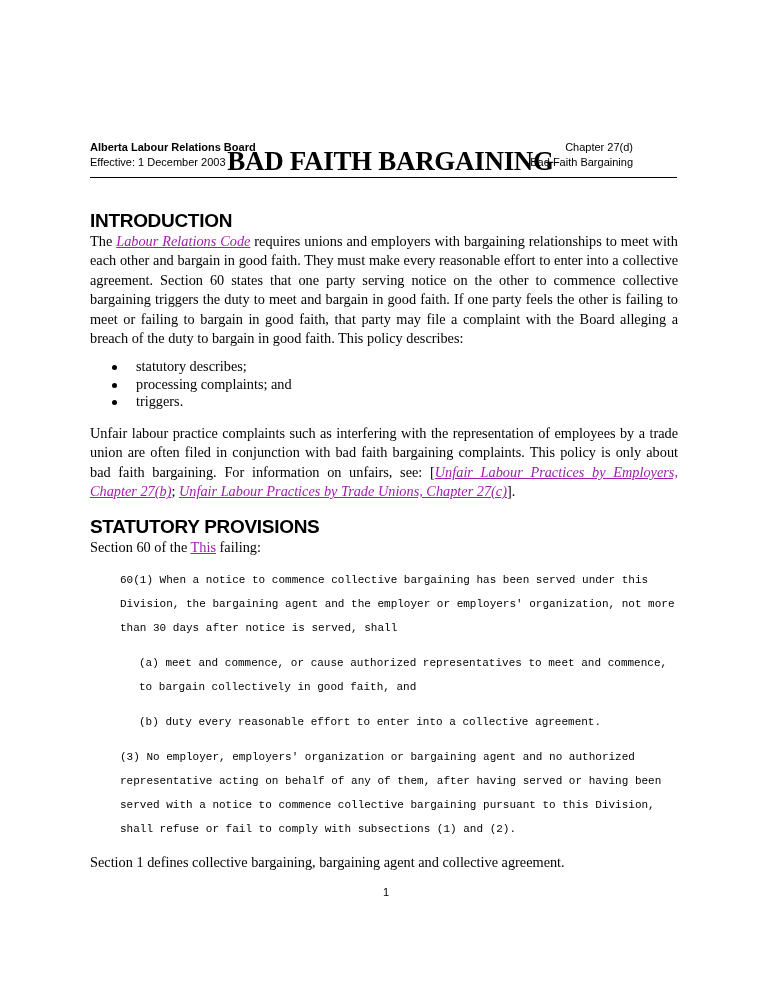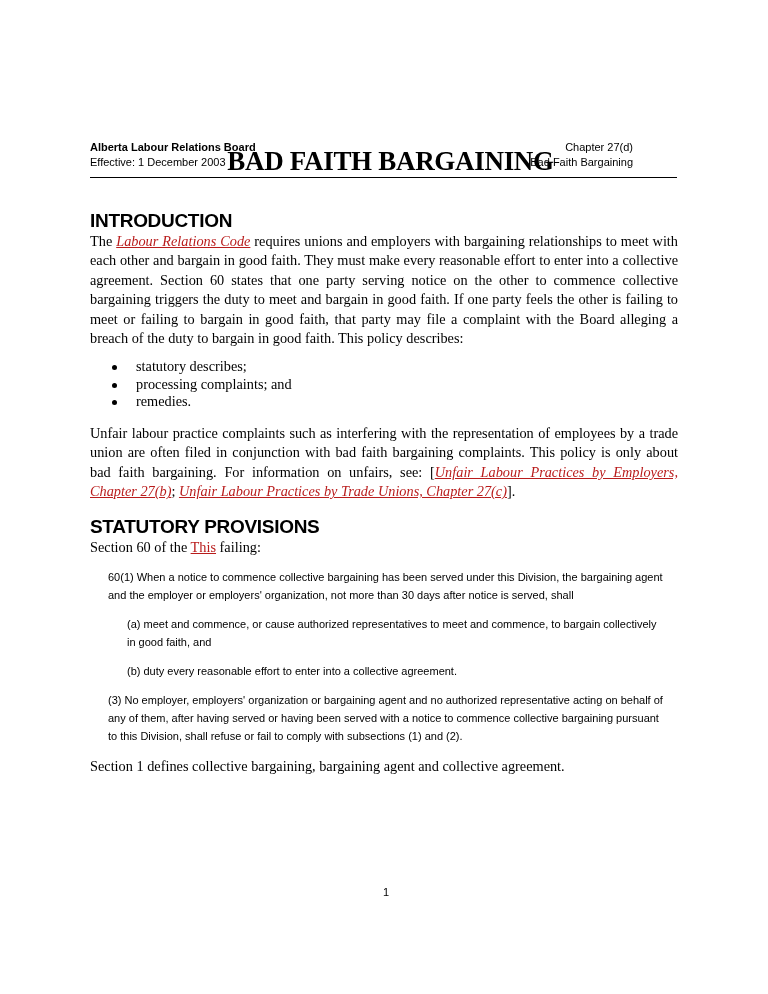--- a/index.html
+++ b/index.html
@@ -75,21 +75,21 @@
       letter-spacing: -0.3px;
     }
     p.body {
       margin: 0;
       font-family: "Liberation Serif", serif;
       font-size: 14.3px;
       line-height: 19.4px;
       text-align: justify;
     }
     a.lnk {
-      color: #b91c1c;
+      color: #a21caf;
       text-decoration: underline;
     }
     a.lnk.it { font-style: italic; }
 
     ul.bullets {
       list-style: none;
       margin: 10px 0 0 0;
       padding: 0;
       font-family: "Liberation Serif", serif;
       font-size: 14.3px;
@@ -103,24 +103,24 @@
       position: absolute;
       left: 22px;
       top: 7px;
       width: 5px;
       height: 5px;
       border-radius: 50%;
       background: #000;
     }
 
     .quote {
-      font-family: Liberation Sans, sans-serif;
+      font-family: Liberation Mono, monospace;
       font-size: 11px;
-      line-height: 18px;
-      margin-left: 18px;
+      line-height: 24px;
+      margin-left: 30px;
       width: 555px;
     }
     .quote p { margin: 0; }
     .quote .sub {
       margin-left: 19px;
     }
   </style>
 </head>
 <body>
 
@@ -143,21 +143,21 @@
 
   <div class="content">
 
     <h2 class="sect">INTRODUCTION</h2>
 
     <p class="body"><span>The </span><a class="lnk it" href="#">Labour Relations Code</a><span> requires unions and employers with bargaining relationships to meet with each other and bargain in good faith. They must make every reasonable effort to enter into a collective agreement. Section 60 states that one party serving notice on the other to commence collective bargaining triggers the duty to meet and bargain in good faith. If one party feels the other is failing to meet or failing to bargain in good faith, that party may file a complaint with the Board alleging a breach of the duty to bargain in good faith. This policy describes:</span></p>
 
     <ul class="bullets">
       <li><span class="dot"></span><span>statutory describes;</span></li>
       <li><span class="dot"></span><span>processing complaints; and</span></li>
-      <li><span class="dot"></span><span>remedies.</span></li>
+      <li><span class="dot"></span><span>triggers.</span></li>
     </ul>
 
     <p class="body" style="margin-top:14px;"><span>Unfair labour practice complaints such as interfering with the representation of employees by a trade union are often filed in conjunction with bad faith bargaining complaints. This policy is only about bad faith bargaining. For information on unfairs, see: [</span><a class="lnk it" href="#">Unfair Labour Practices by Employers, Chapter 27(b)</a><span>; </span><a class="lnk it" href="#">Unfair Labour Practices by Trade Unions, Chapter 27(c)</a><span>].</span></p>
 
     <h2 class="sect" style="margin-top:14px;">STATUTORY PROVISIONS</h2>
 
     <p class="body"><span>Section 60 of the </span><a class="lnk" href="#">This</a><span> failing:</span></p>
 
     <div class="quote" style="margin-top:11px;">
       <p>60(1) When a notice to commence collective bargaining has been served under this Division, the bargaining agent and the employer or employers' organization, not more than 30 days after notice is served, shall</p>

